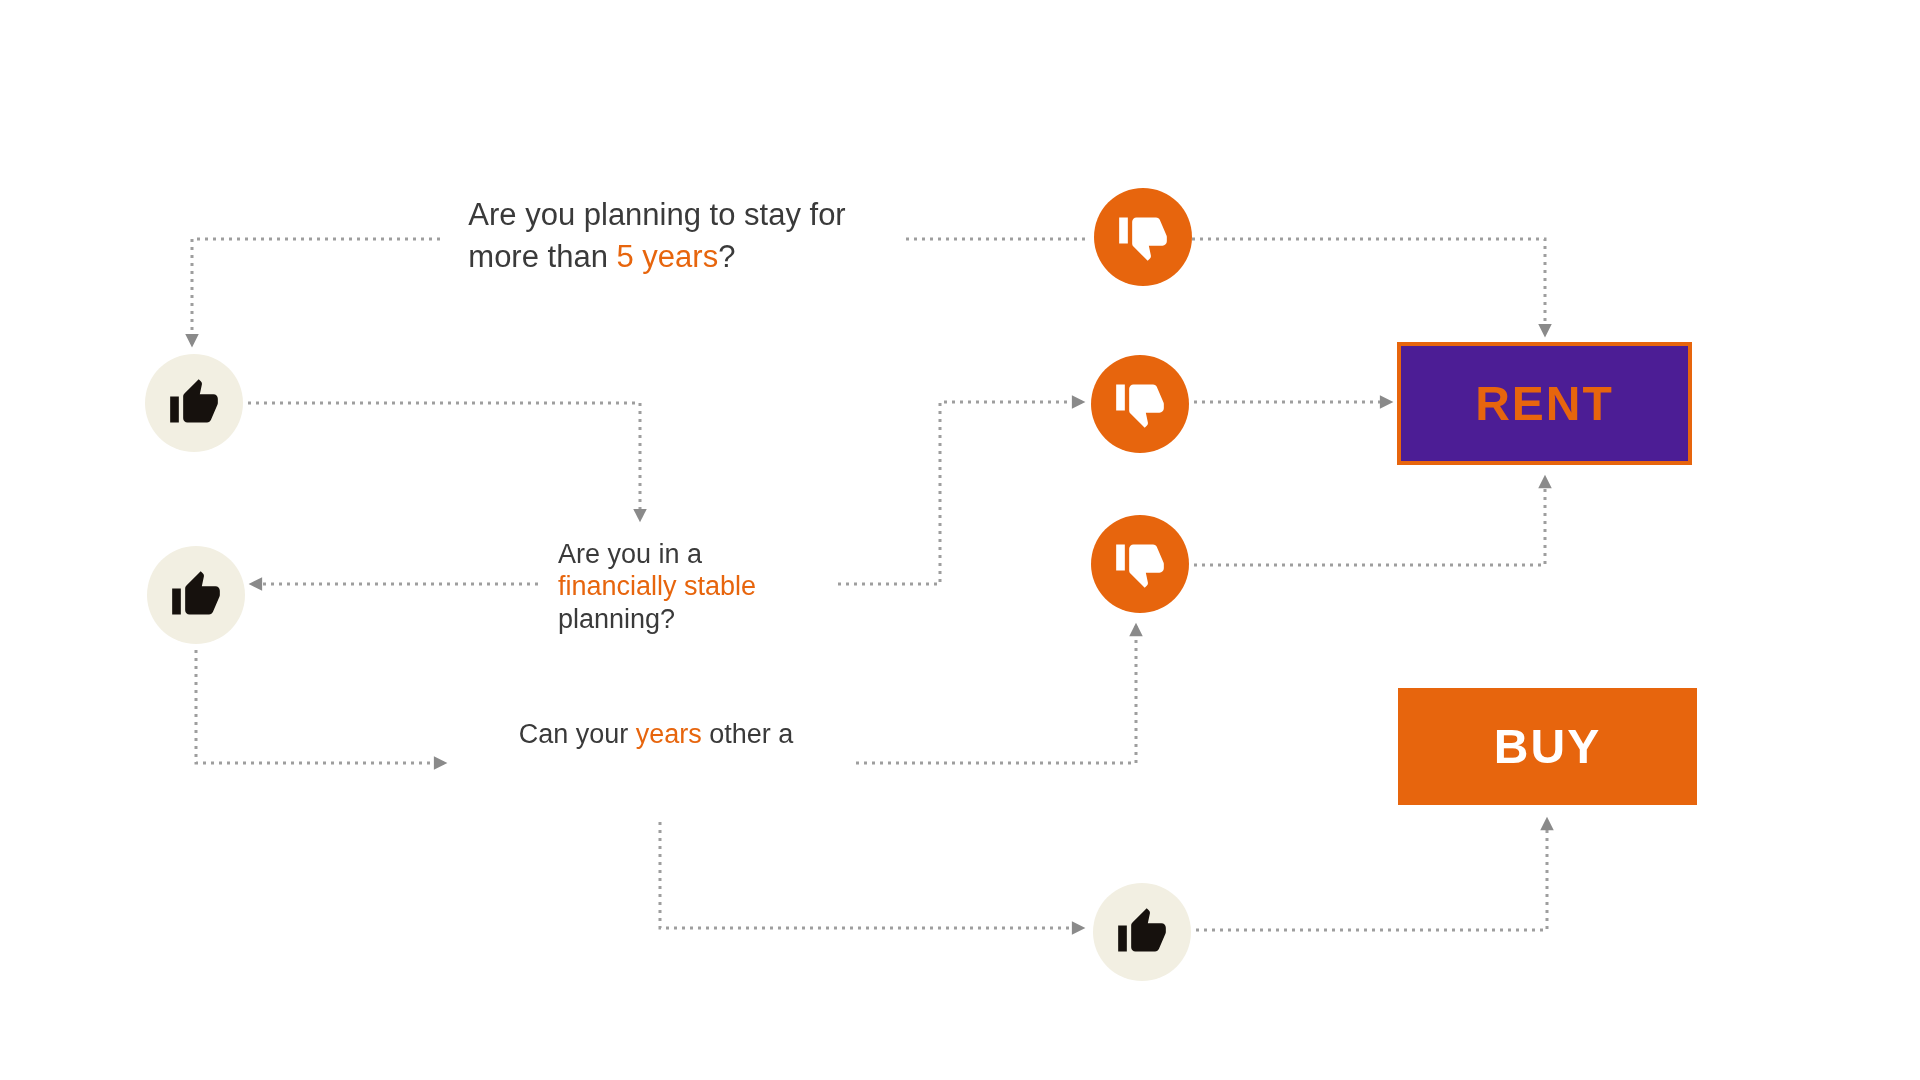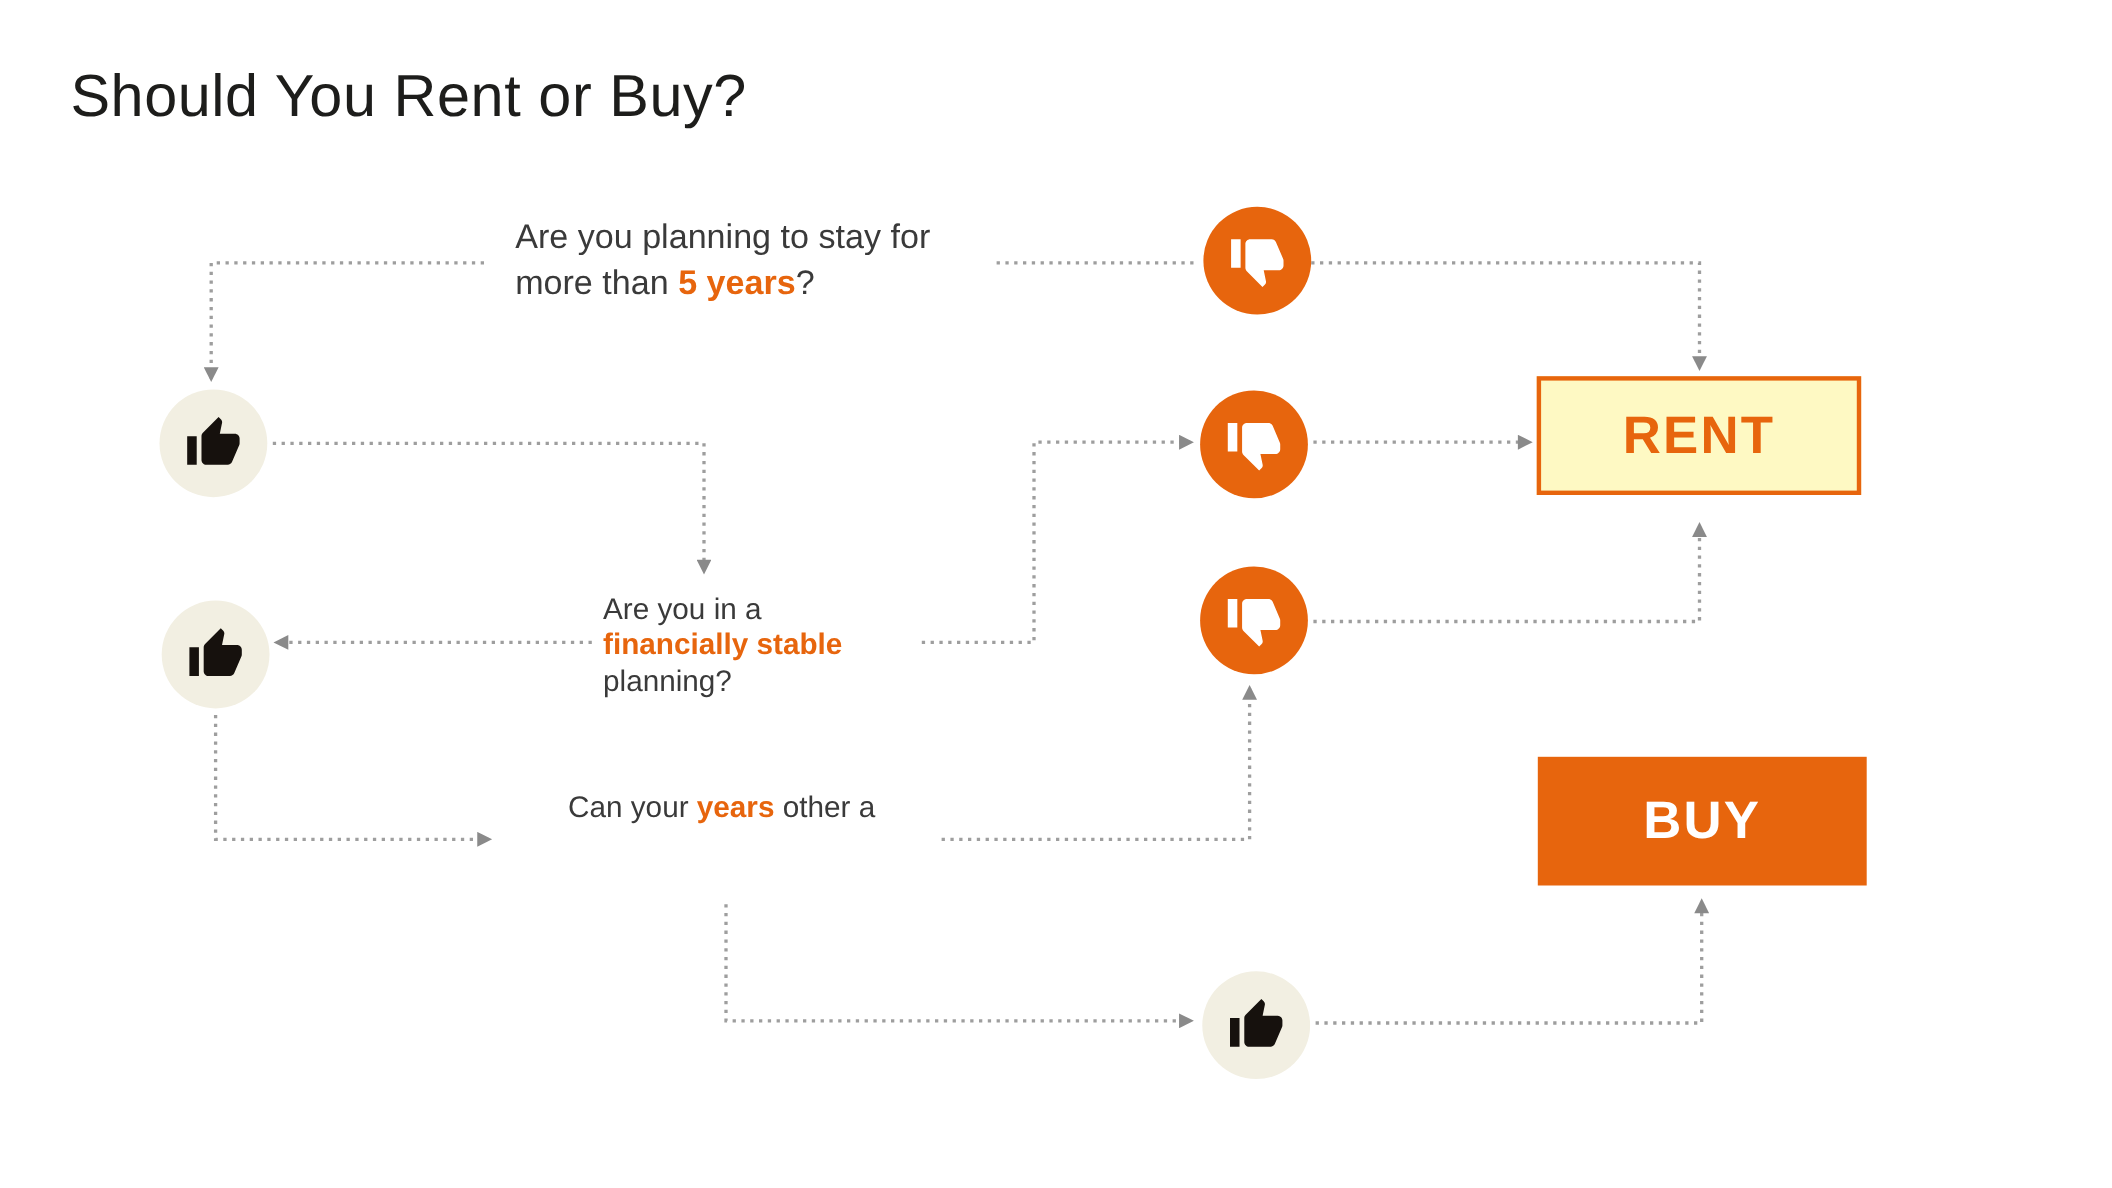--- a/index.html
+++ b/index.html
@@ -23,51 +23,50 @@
 
   .wires{position:absolute;left:0;top:0;width:1920px;height:1080px;}
   .wire{fill:none;stroke:var(--dotted-line);stroke-width:3;stroke-dasharray:3 5;}
 
   .question{
     position:absolute;transform:translateX(-50%);
     text-align:left;color:var(--question-text);
     font-size:27px;line-height:1.2;white-space:nowrap;
   }
   .question.q1{font-size:31px;line-height:1.35;}
-  .question .hl{color:var(--accent-orange);font-weight:bold;}
+  .question .hl{color:var(--accent-orange);font-weight:normal;}
 
   .badge{
     position:absolute;width:98px;height:98px;border-radius:50%;
     display:flex;align-items:center;justify-content:center;
   }
   .badge.up{background:var(--cream);}
   .badge.down{background:var(--accent-orange);}
   .badge.up svg{fill:#16110d;}
   .badge.down svg{fill:#ffffff;transform:scaleY(-1);}
 
   .outcome{
     position:absolute;display:flex;align-items:center;justify-content:center;
     font-weight:bold;font-size:48px;letter-spacing:2px;
   }
   .outcome.rent{
-    left:1397px;top:342px;width:295px;height:108px;
-    background:#fef9c3;border:4px solid var(--accent-orange);
+    left:1397px;top:342px;width:295px;height:123px;
+    background:#4c1d95;border:4px solid var(--accent-orange);
     color:var(--accent-orange);
   }
   .outcome.buy{
     left:1398px;top:688px;width:299px;height:117px;
     background:var(--accent-orange);color:#ffffff;
   }
 </style>
 </head>
 <body>
 
 <div class="canvas">
 
-  <h1 class="title">Should You Rent or Buy?</h1>
 
   <svg class="wires" viewBox="0 0 1920 1080">
     <defs>
       <marker id="ah" viewBox="0 0 10 10" refX="7.5" refY="5" markerWidth="5" markerHeight="4.5" orient="auto">
         <path d="M0 0 L10 5 L0 10 z" fill="#8A8A8A"></path>
       </marker>
     </defs>
     <path class="wire" d="M440 239 H192 V344" marker-end="url(#ah)"></path>
     <path class="wire" d="M906 239 H1086"></path>
     <path class="wire" d="M1192 239 H1545 V334" marker-end="url(#ah)"></path>

